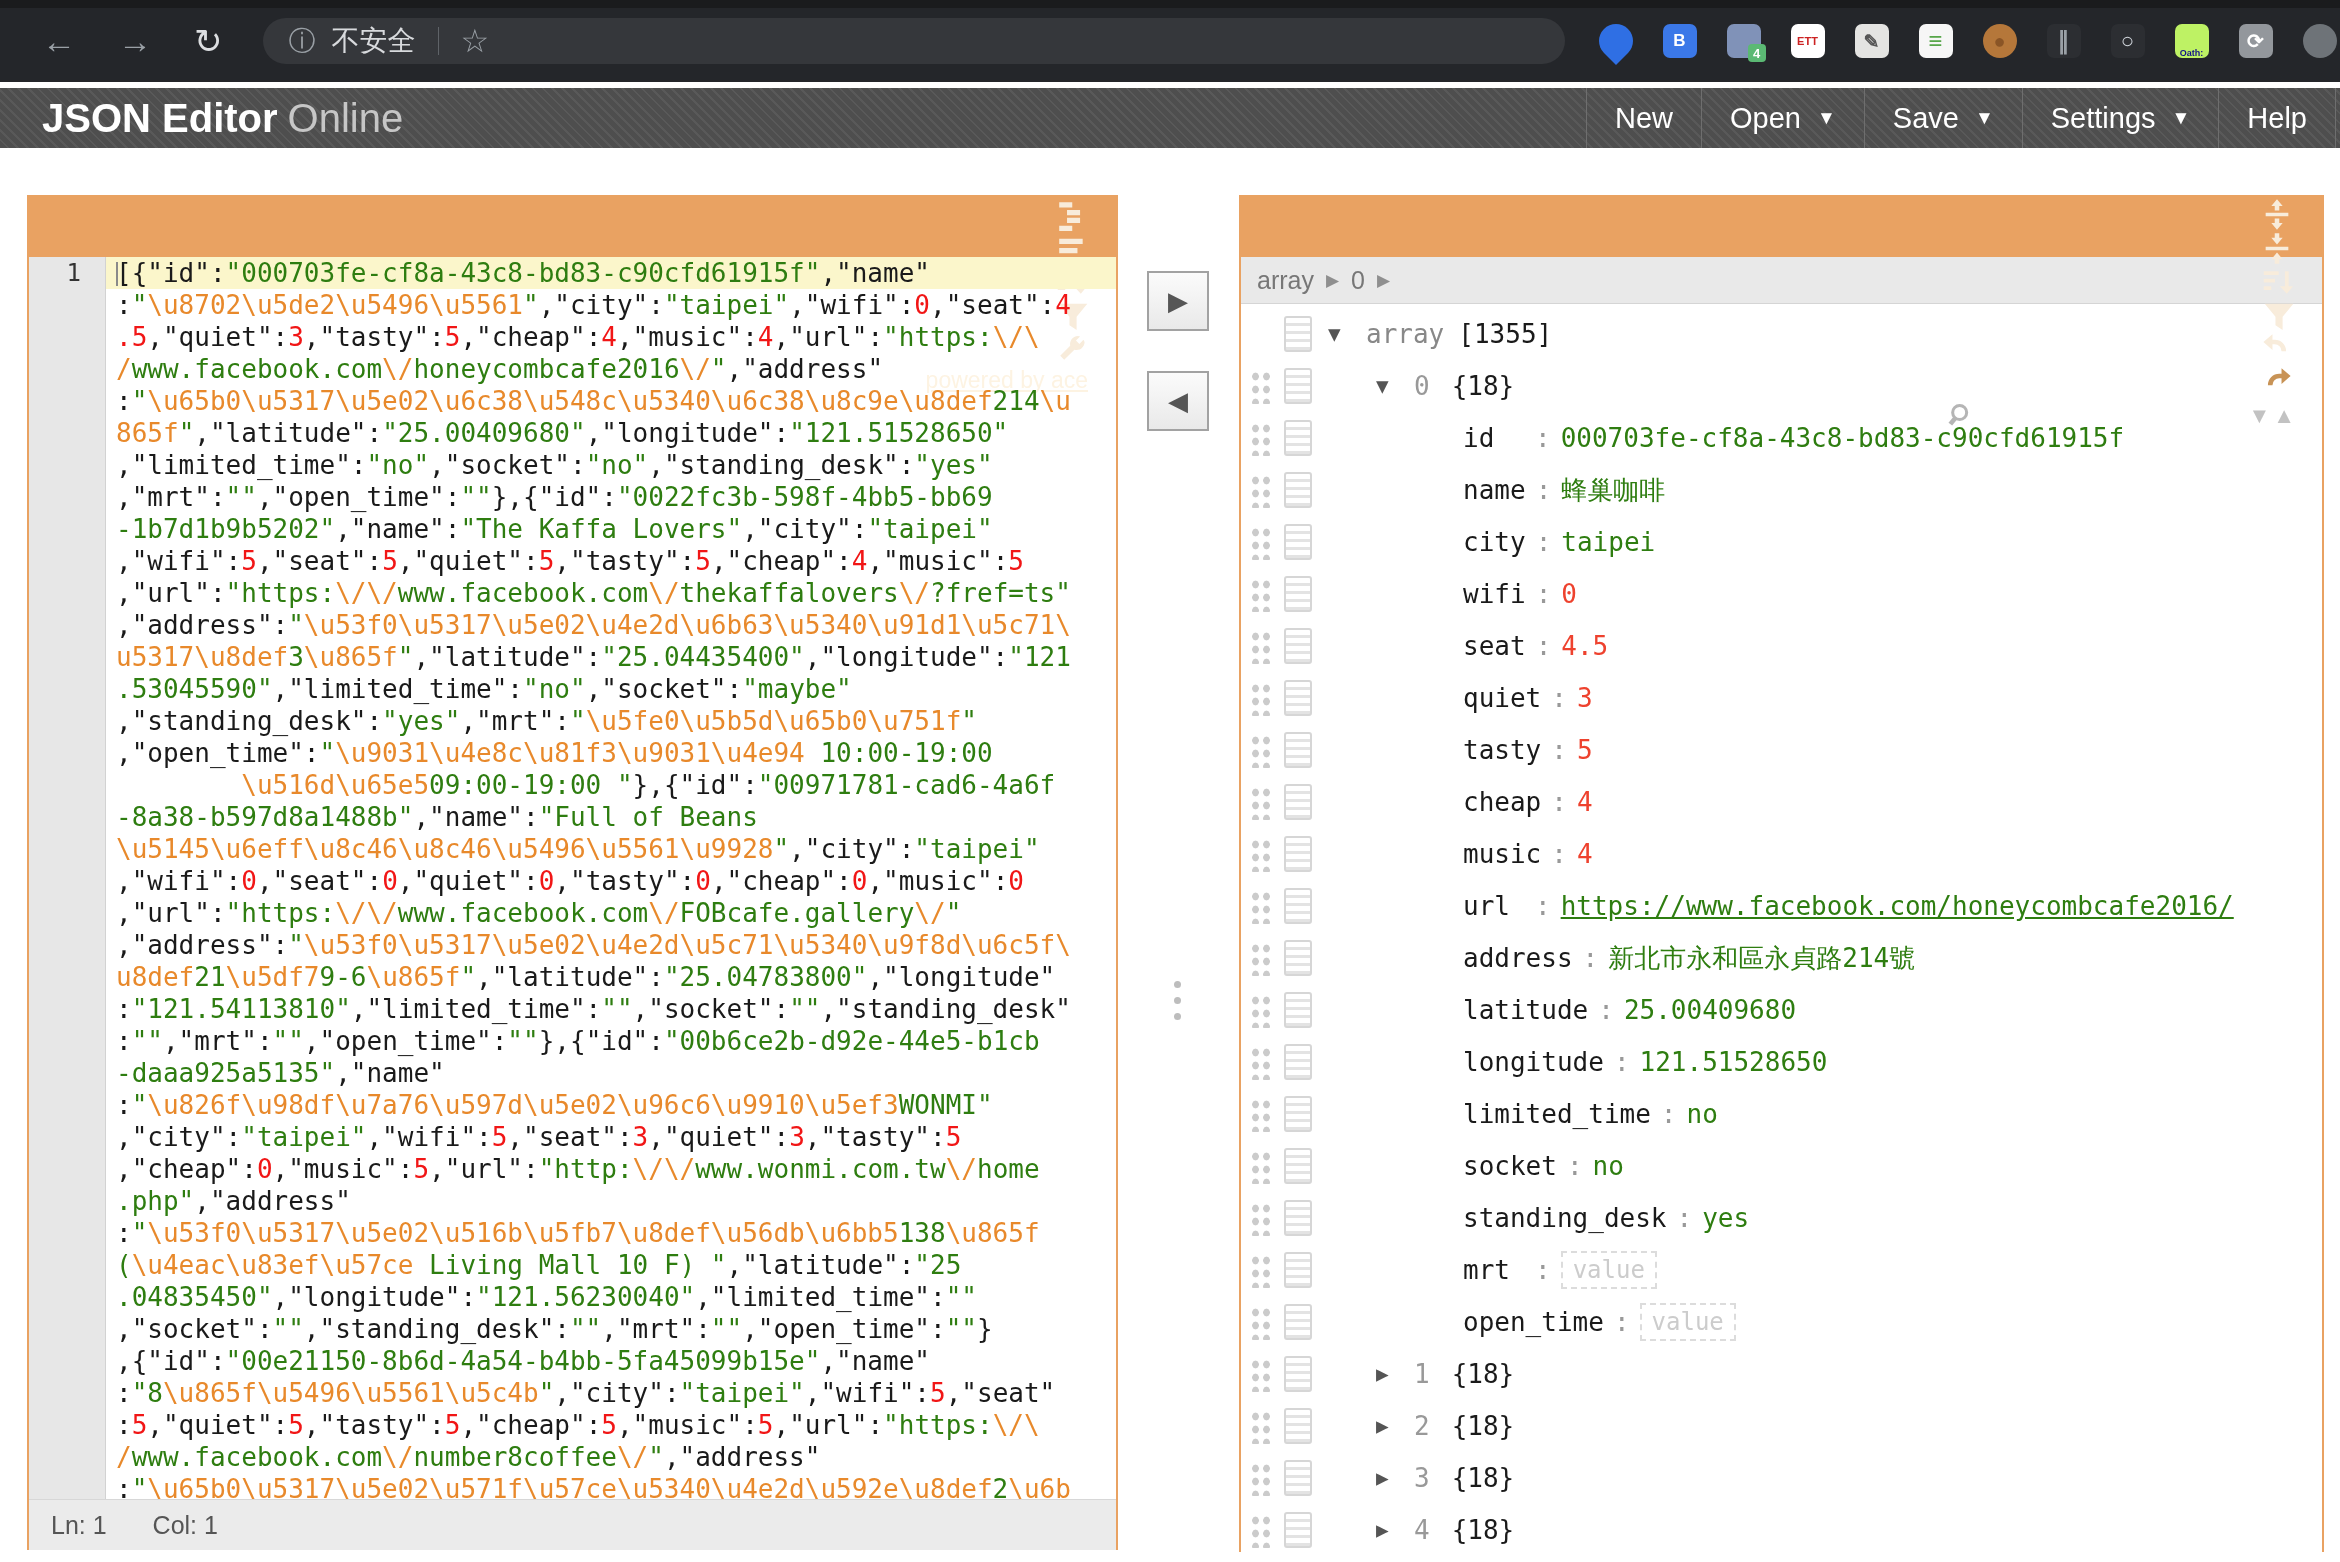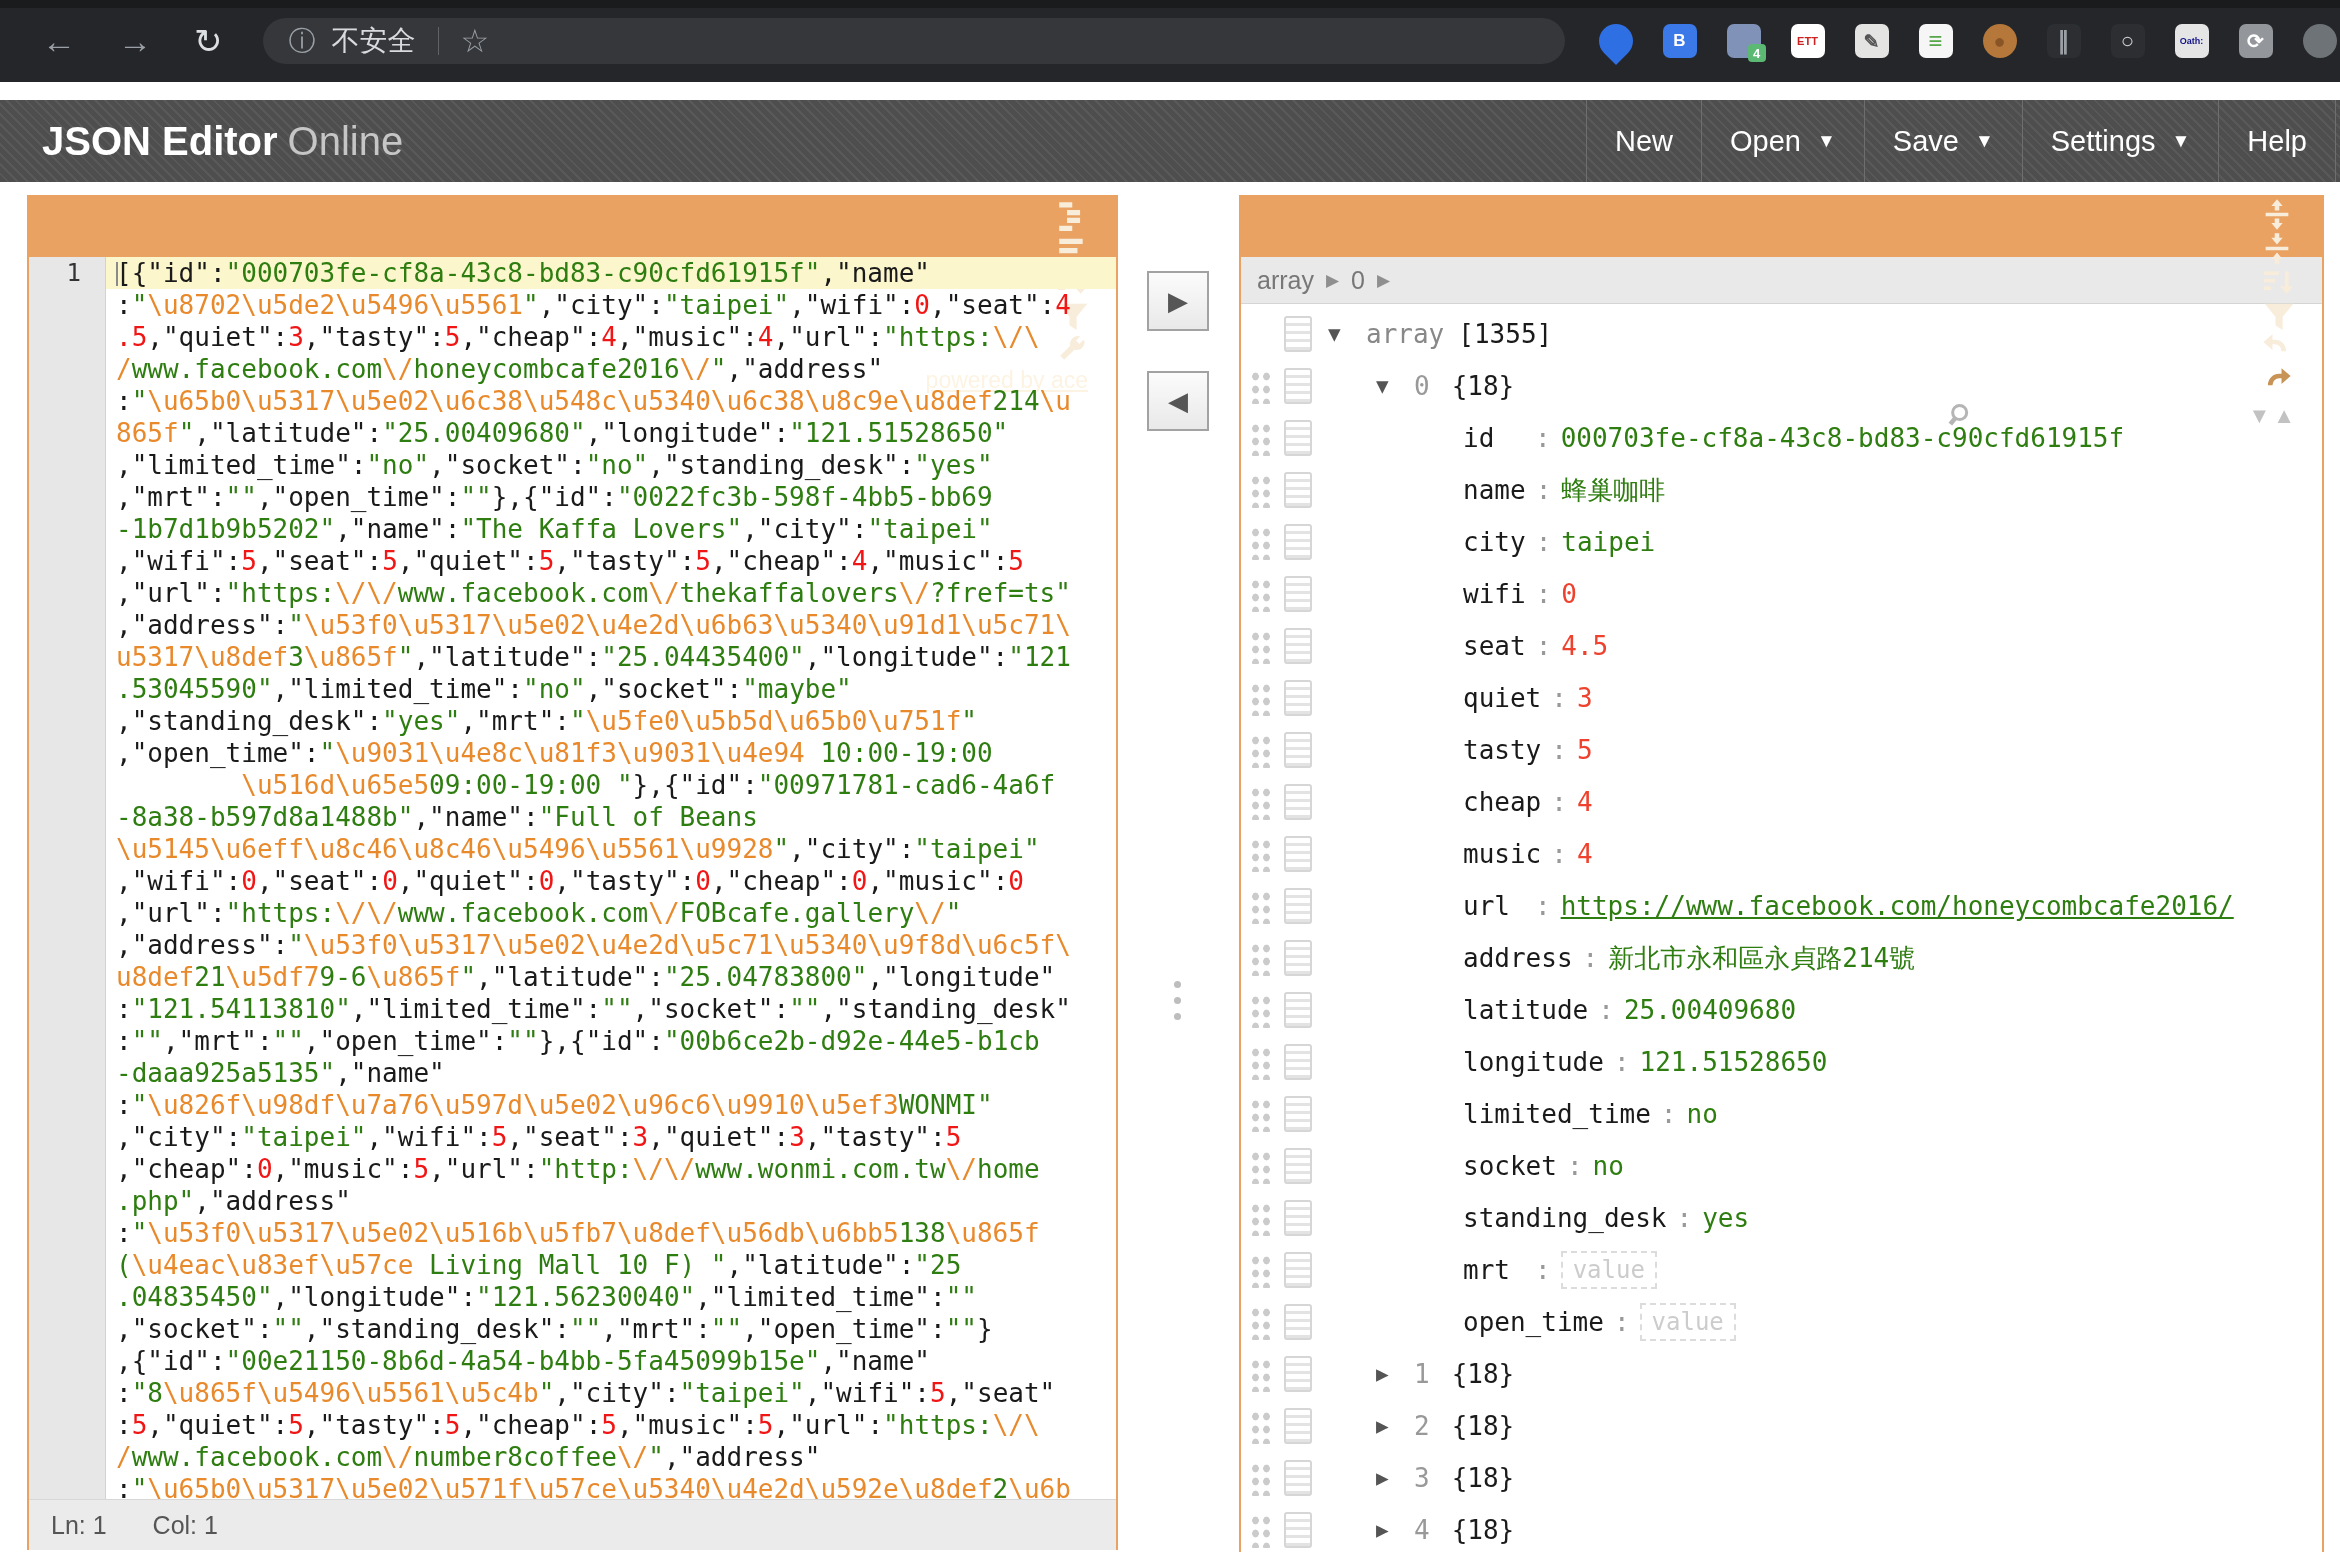--- a/index.html
+++ b/index.html
@@ -22,21 +22,21 @@
   .extrow{display:flex;align-items:center;margin-left:34px;gap:30px;}
   .ext{width:34px;height:34px;border-radius:7px;display:flex;align-items:center;justify-content:center;
        font-weight:bold;position:relative;flex:0 0 auto;}
   .ext .badge{position:absolute;right:-5px;bottom:-4px;background:#5bb974;color:#fff;font-size:13px;
        width:18px;height:18px;border-radius:4px;display:flex;align-items:center;justify-content:center;}
   .ext.shape-circle{border-radius:50%;}
   .ext.shape-balloon{border-radius:50% 50% 50% 0;transform:rotate(-45deg);}
   .ext.shape-balloon span{transform:rotate(45deg);}
 
   
-  .appheader{position:absolute;left:0;top:100px;width:2340px;height:82px;
+  .appheader{position:absolute;left:0;top:88px;width:2340px;height:60px;
      background:repeating-linear-gradient(45deg,#4e4e4e 0 5px,#595959 5px 7px);
      display:flex;align-items:center;}
   .apptitle{margin-left:42px;font-size:40px;color:#fff;font-weight:bold;white-space:nowrap;}
   .apptitle .lite{font-weight:normal;color:#c6c6c6;margin-left:10px;}
   .mainmenu{margin-left:auto;display:flex;height:100%;align-items:stretch;border-right:1px solid #6e6e6e;margin-right:4px;}
   .menu-item{display:flex;align-items:center;padding:0 28px;border-left:1px solid #6e6e6e;
              color:#fff;font-size:29px;cursor:pointer;white-space:nowrap;}
   .menu-item .dd{font-size:19px;margin-left:16px;color:#fff;}
 
   
@@ -135,21 +135,21 @@
       </div>
       <div class="ext shape-circle" style="background: rgb(181, 119, 58); color: rgb(138, 85, 38); font-size: 20px;">
         <span>●</span>
       </div>
       <div class="ext" style="background: rgb(44, 46, 50); color: rgb(154, 160, 166); font-size: 24px;">
         <span>∥</span>
       </div>
       <div class="ext" style="background: rgb(44, 46, 50); color: rgb(207, 212, 218); font-size: 22px;">
         <span>○</span>
       </div>
-      <div class="ext" style="background: #e5e5e5; color: rgb(17, 17, 136); font-size: 9px;">
+      <div class="ext" style="background: #bef264; color: rgb(17, 17, 136); font-size: 9px; align-items: flex-end;">
         <span>Oath:</span>
       </div>
       <div class="ext" style="background: rgb(147, 151, 156); color: rgb(255, 255, 255); font-size: 20px;">
         <span>⟳</span>
       </div>
       <div class="ext shape-circle" style="background: rgb(110, 115, 120); color: rgb(141, 146, 152); font-size: 15px;">
         <span></span>
       </div>
     </div>
 </div>

